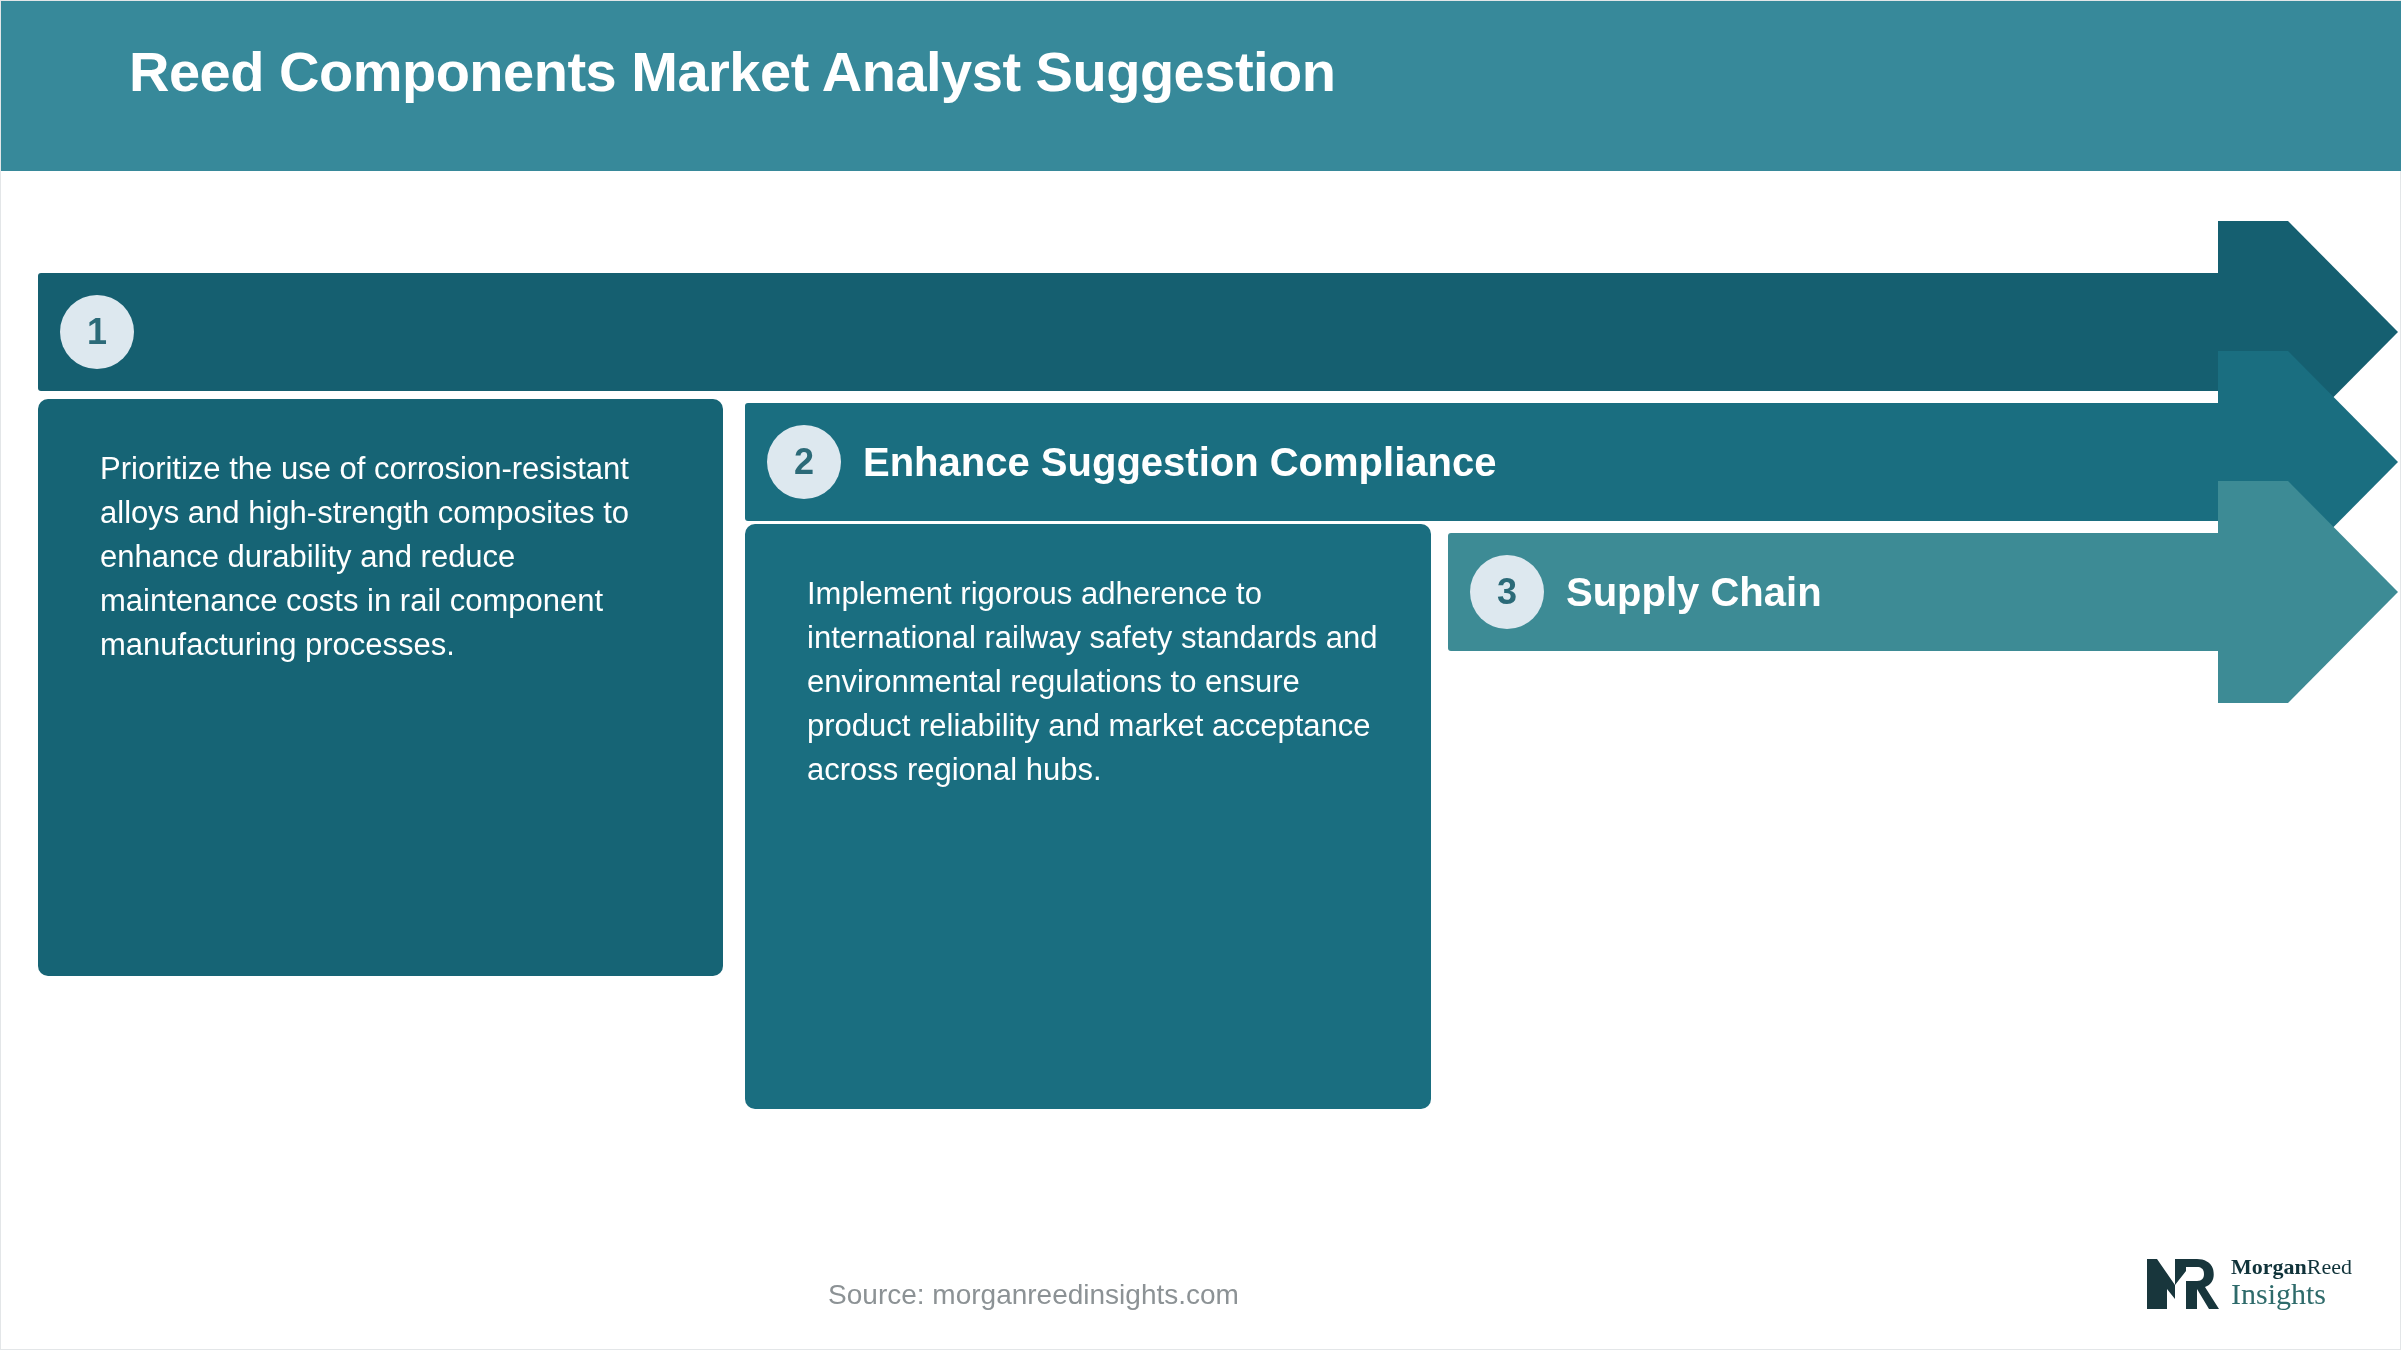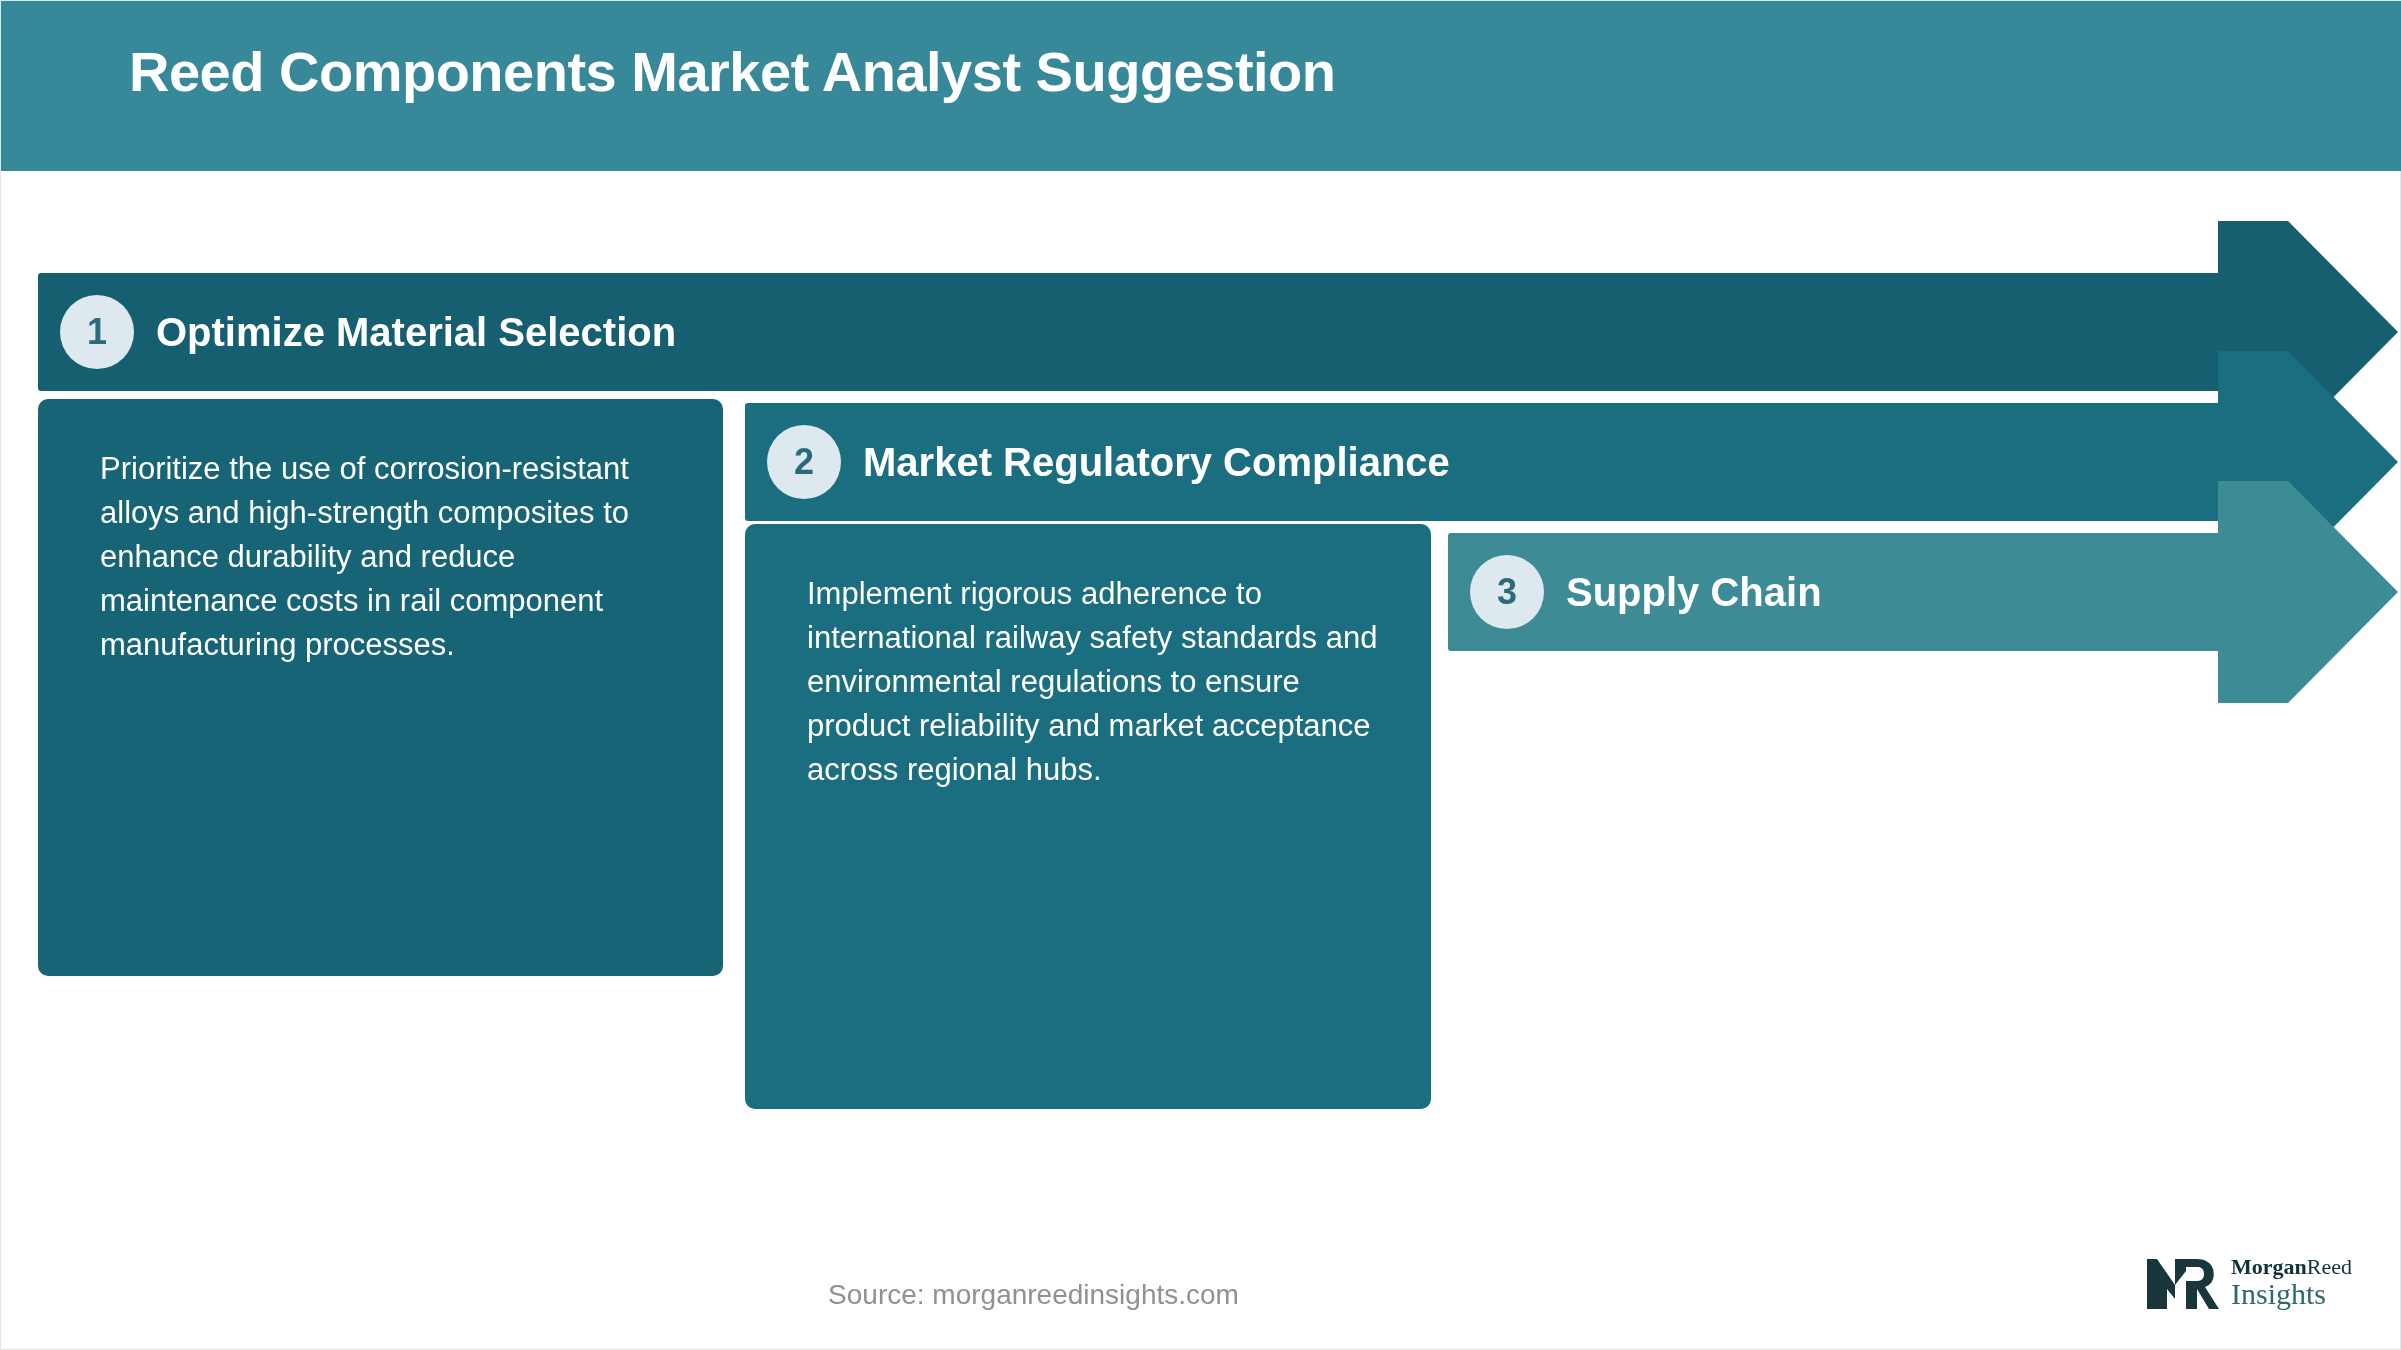--- a/index.html
+++ b/index.html
@@ -129,38 +129,37 @@
   <div class="arrow-row" id="row1" style="left:37px; top:272px; width:2200px;">
     <div class="arrow-bar" style="width:2200px; background:#155f70;"></div>
     <div class="arrow-head" style="left:2180px;">
       <svg viewBox="0 0 180 222" preserveAspectRatio="none">
         <polygon points="0,0 70,0 180,111 70,222 0,222 0,170 0,52" fill="#155f70"></polygon>
       </svg>
     </div>
     <div class="badge" style="background:#dde8ef; color:#2b6a78;">
       <span>1</span>
     </div>
-    <div class="bar-title">Optimize Material Selection</div>
   </div>
 
   <div class="card" style="left:37px; top:398px; width:685px; height:577px; background:#166475;">
     <div class="card-text">Prioritize the use of corrosion-resistant alloys and high-strength composites to enhance durability and reduce maintenance costs in rail component manufacturing processes.</div>
   </div>
 
   <div class="arrow-row" id="row2" style="left:744px; top:402px; width:1493px;">
     <div class="arrow-bar" style="width:1493px; background:#1a6e80;"></div>
     <div class="arrow-head" style="left:1473px;">
       <svg viewBox="0 0 180 222" preserveAspectRatio="none">
         <polygon points="0,0 70,0 180,111 70,222 0,222 0,170 0,52" fill="#1a6e80"></polygon>
       </svg>
     </div>
     <div class="badge" style="background:#dde8ef; color:#2b6a78;">
       <span>2</span>
     </div>
-    <div class="bar-title">Market Regulatory Compliance</div>
+    <div class="bar-title">Enhance Suggestion Compliance</div>
   </div>
 
   <div class="card" style="left:744px; top:523px; width:686px; height:585px; background:#1a6e80;">
     <div class="card-text">Implement rigorous adherence to international railway safety standards and environmental regulations to ensure product reliability and market acceptance across regional hubs.</div>
   </div>
 
   <div class="arrow-row" id="row3" style="left:1447px; top:532px; width:790px;">
     <div class="arrow-bar" style="width:790px; background:#3d8b95;"></div>
     <div class="arrow-head" style="left:770px;">
       <svg viewBox="0 0 180 222" preserveAspectRatio="none">

